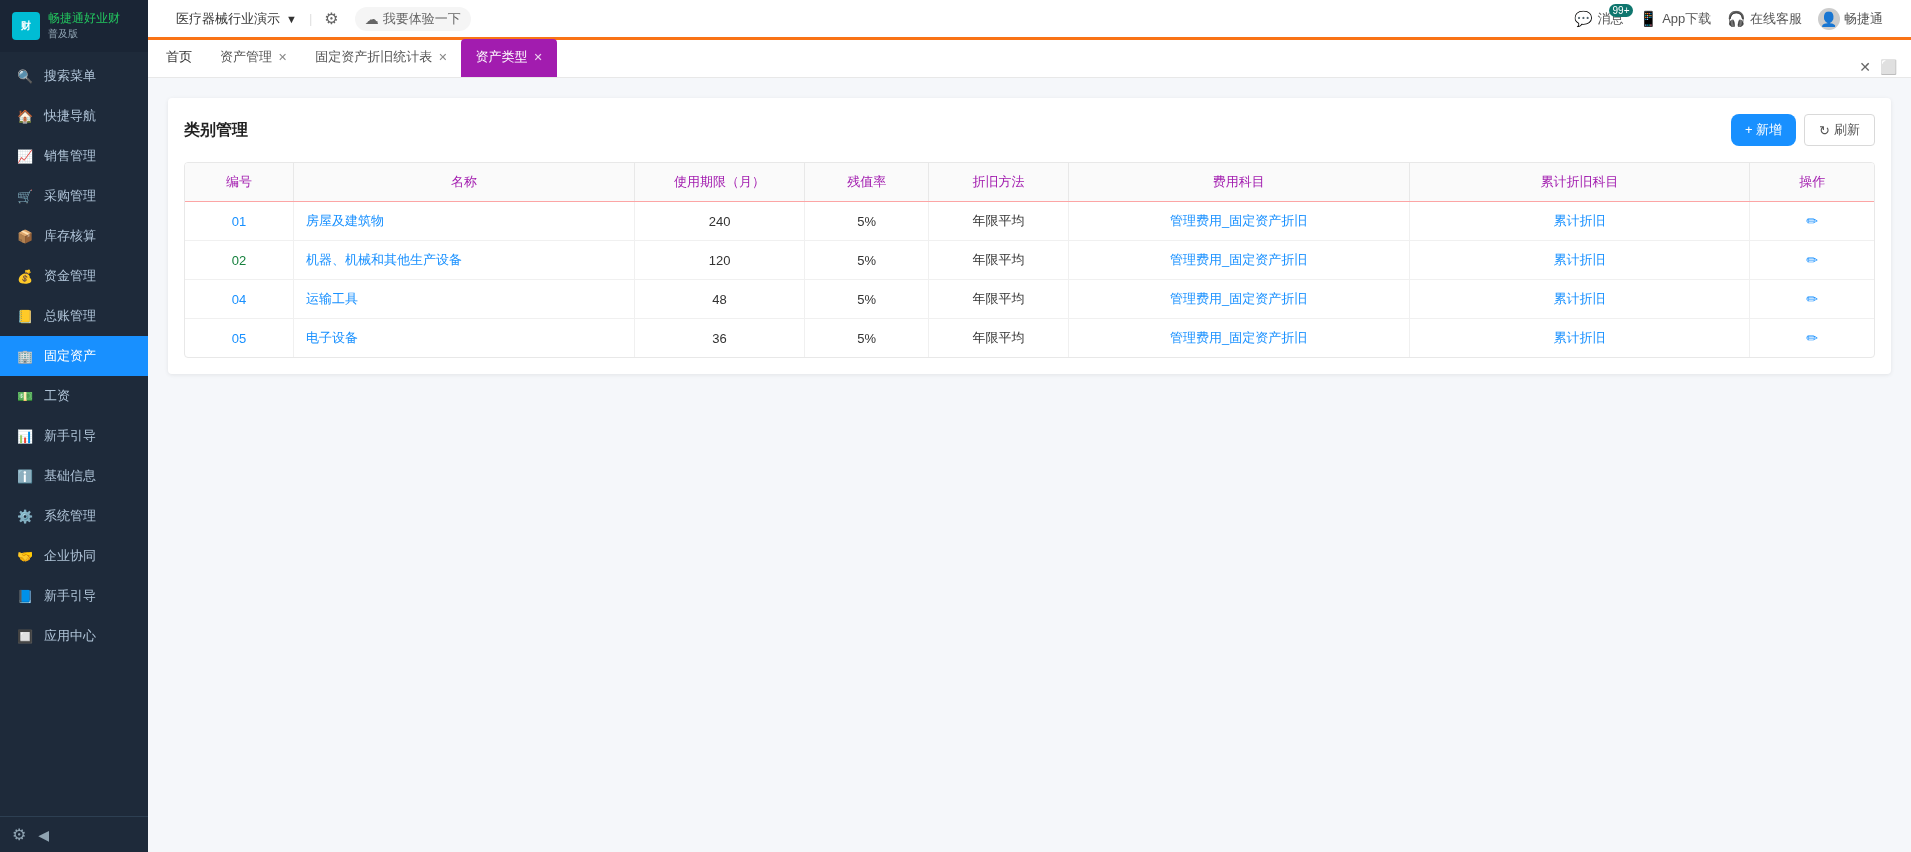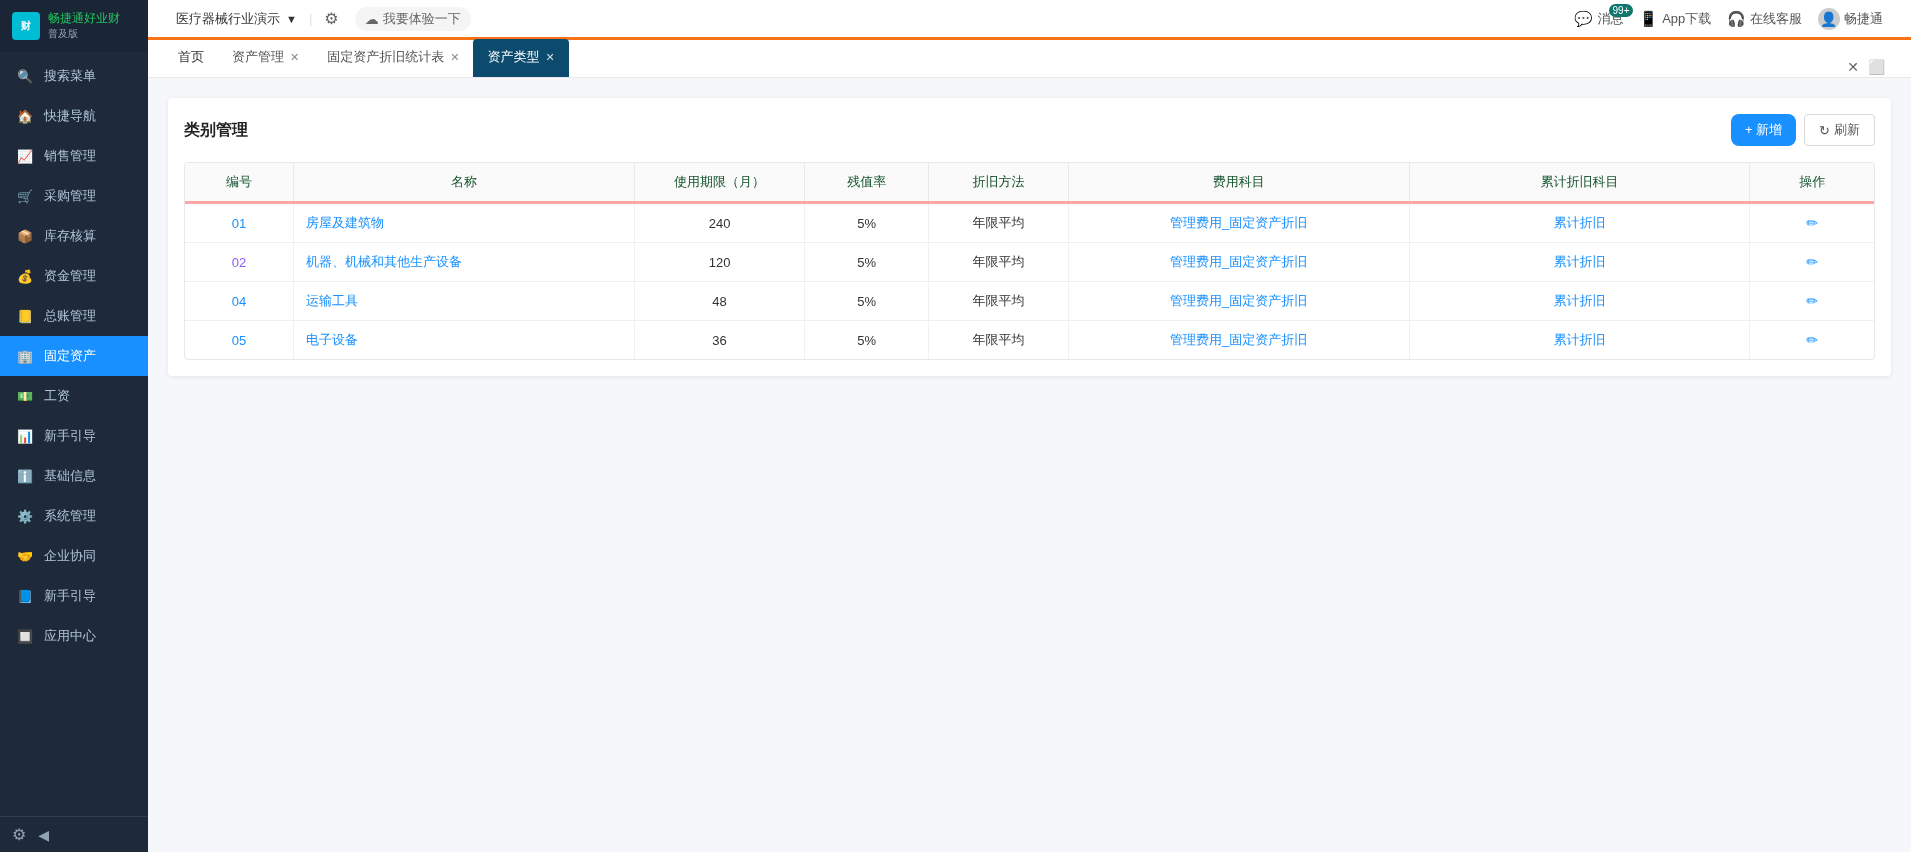--- a/index.html
+++ b/index.html
@@ -98,36 +98,36 @@
     }
     .topbar-user { display: flex; align-items: center; gap: 4px; color: #555; font-size: 13px; cursor: pointer; }
     .user-avatar { width: 22px; height: 22px; border-radius: 50%; background: #ccc; display: flex; align-items: center; justify-content: center; font-size: 10px; }
 
     
     .tabbar {
       background: #fff;
       height: 38px;
       display: flex;
       align-items: flex-end;
-      padding: 0 16px;
+      padding: 0 4px;
       border-bottom: 1px solid #e8e8e8;
       gap: 0;
     }
     .tab {
       display: flex; align-items: center; gap: 6px;
       padding: 8px 14px;
       font-size: 13px;
       color: #555;
       cursor: pointer;
       border-bottom: 2px solid transparent;
       height: 38px;
     }
     .tab.active {
       color: #fff;
-      background: #0c4a6e;
+      background: #a21caf;
       border-radius: 4px 4px 0 0;
       margin-top: 12px;
     }
     .tab .tab-close { color: #888; font-size: 11px; cursor: pointer; }
     .tab.active .tab-close { color: rgba(255,255,255,0.8); }
     .tab-home { color: #333; border-bottom: 2px solid transparent; }
 
     
     .content {
       flex: 1;
@@ -163,23 +163,23 @@
       padding: 6px 14px; font-size: 13px;
       cursor: pointer; display: flex; align-items: center; gap: 4px;
     }
 
     
     .table-wrap { border: 1px solid #e8e8e8; border-radius: 4px; overflow: hidden; }
     table { width: 100%; border-collapse: collapse; font-size: 13px; }
     thead tr { background: #fafafa; }
     th {
       padding: 10px 12px;
-      color: #14532d;
+      color: #a21caf;
       font-weight: 500;
-      border-bottom: 3px solid #fca5a5;
+      border-bottom: 1px solid #fca5a5;
       border-right: 1px solid #e8e8e8;
     }
     th:last-child { border-right: none; }
     td {
       padding: 10px 12px;
       text-align: center;
       color: #333;
       border-bottom: 1px solid #f0f0f0;
       border-right: 1px solid #f0f0f0;
     }
@@ -379,21 +379,21 @@
     <td>240</td>
     <td>5%</td>
     <td>年限平均</td>
     <td class="td-expense">管理费用_固定资产折旧</td>
     <td class="td-accumulate">累计折旧</td>
     <td>
       <span class="edit-icon" title="编辑">✏</span>
     </td>
   </tr>
               <tr>
-    <td style="color:#8b5cf6;">02</td>
+    <td style="color:#15803d;">02</td>
     <td class="td-name">机器、机械和其他生产设备</td>
     <td>120</td>
     <td>5%</td>
     <td>年限平均</td>
     <td class="td-expense">管理费用_固定资产折旧</td>
     <td class="td-accumulate">累计折旧</td>
     <td>
       <span class="edit-icon" title="编辑">✏</span>
     </td>
   </tr>

